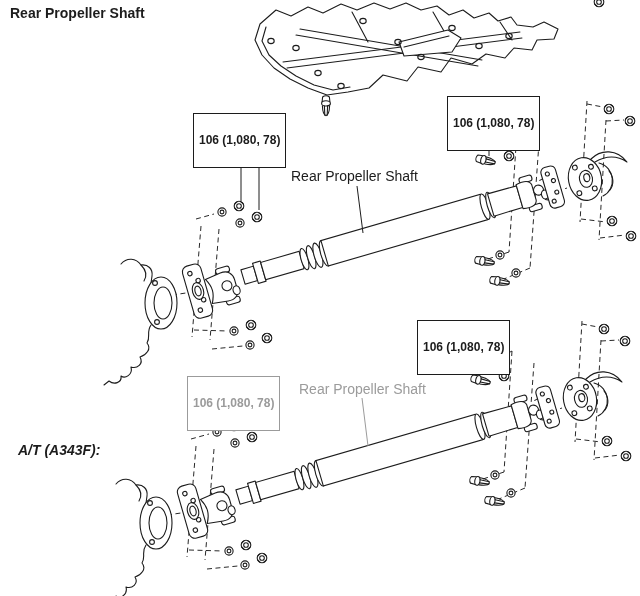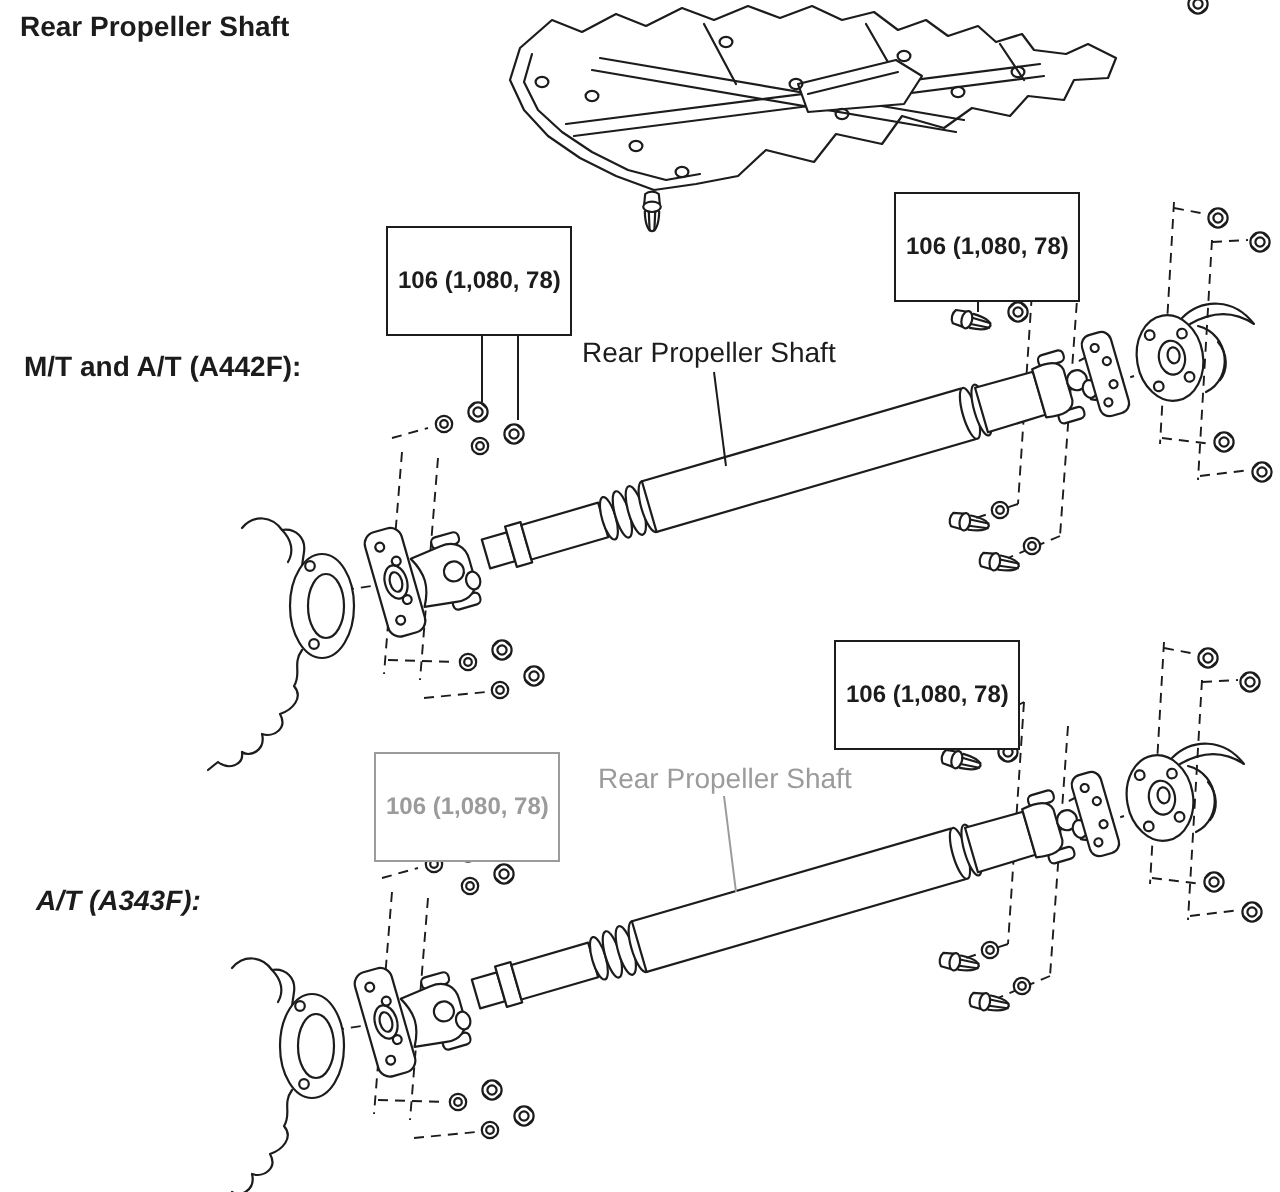--- a/index.html
+++ b/index.html
@@ -205,21 +205,20 @@
       <path class="leader" d="M476,115 L476,139 M489,115 L489,156"></path>
       <path class="leader" d="M357,186 L363,233"></path>
       <path class="leader-gray" d="M236,395 L236,424 M236,407 L253,407 L253,431"></path>
       <path class="leader" d="M466,339 L466,359 M478,339 L478,375"></path>
       <path class="leader-gray" d="M362,398 L368,446"></path>
     </g>
   </svg>
 
   <div class="label bold fs14" style="left:10px; top:5px;">Rear Propeller Shaft</div>
 
-  <div class="label bold fs14" style="left:12px; top:175px;">M/T and A/T (A442F):</div>
 
   <div class="label fs14" style="left:291px; top:168px;">Rear Propeller Shaft</div>
 
   <div class="callout" style="left:193px; top:113px;">106 (1,080, 78)</div>
 
   <div class="callout" style="left:447px; top:96px;">106 (1,080, 78)</div>
 
   <div class="label bold fs14" style="left:18px; top:442px;font-style:italic;">A/T (A343F):</div>
 
   <div class="label fs14 muted" style="left:299px; top:381px;">Rear Propeller Shaft</div>

